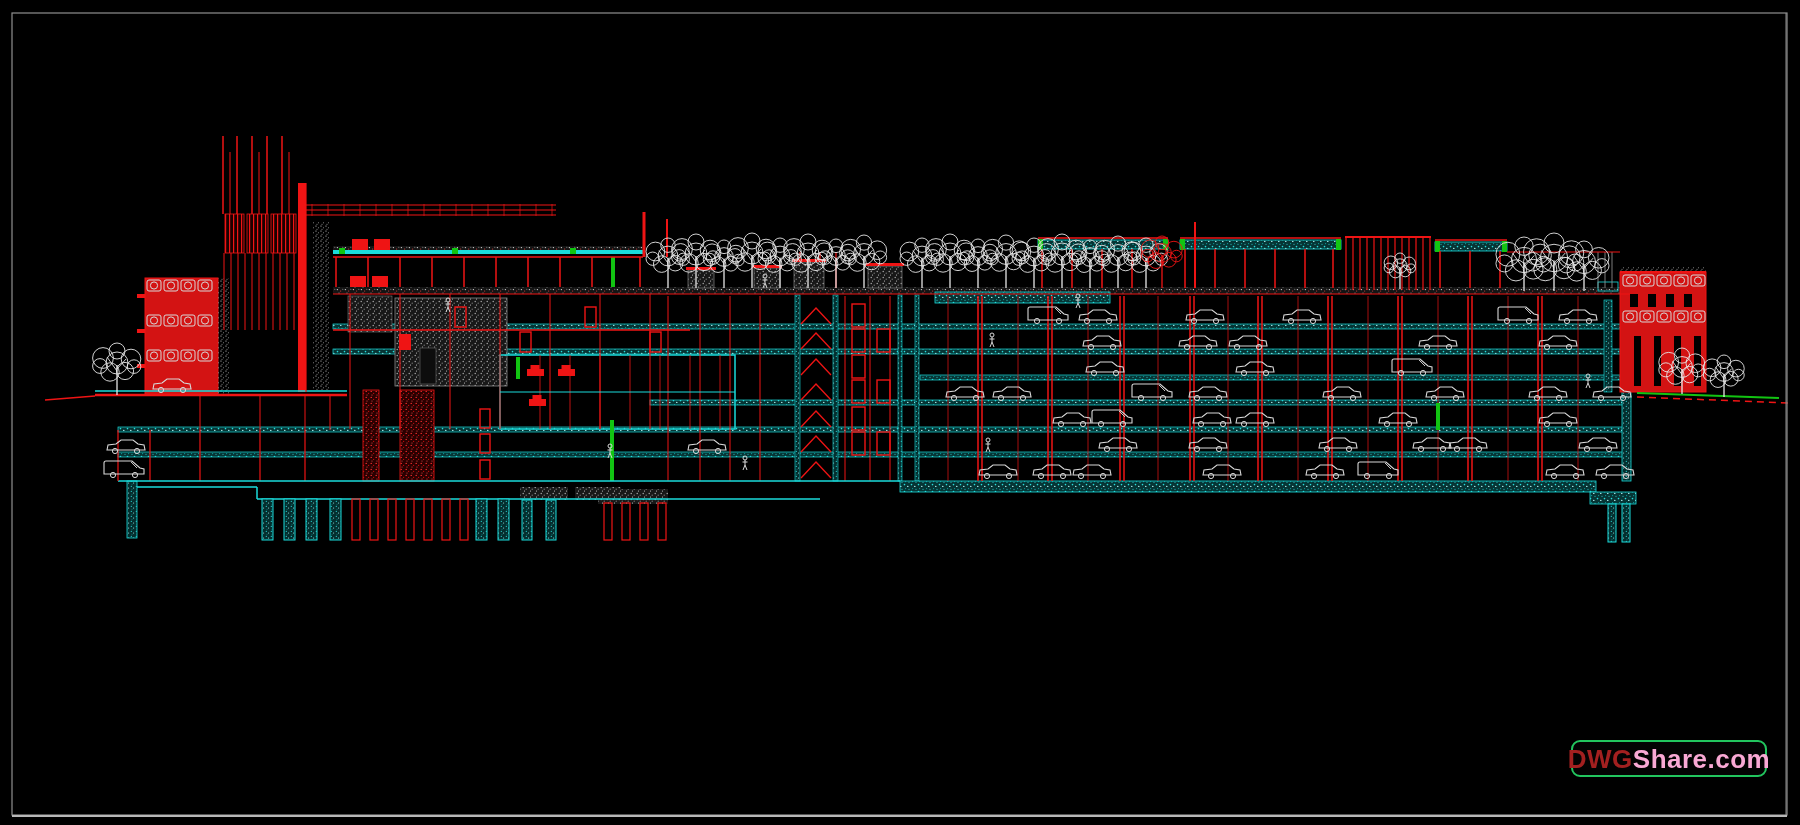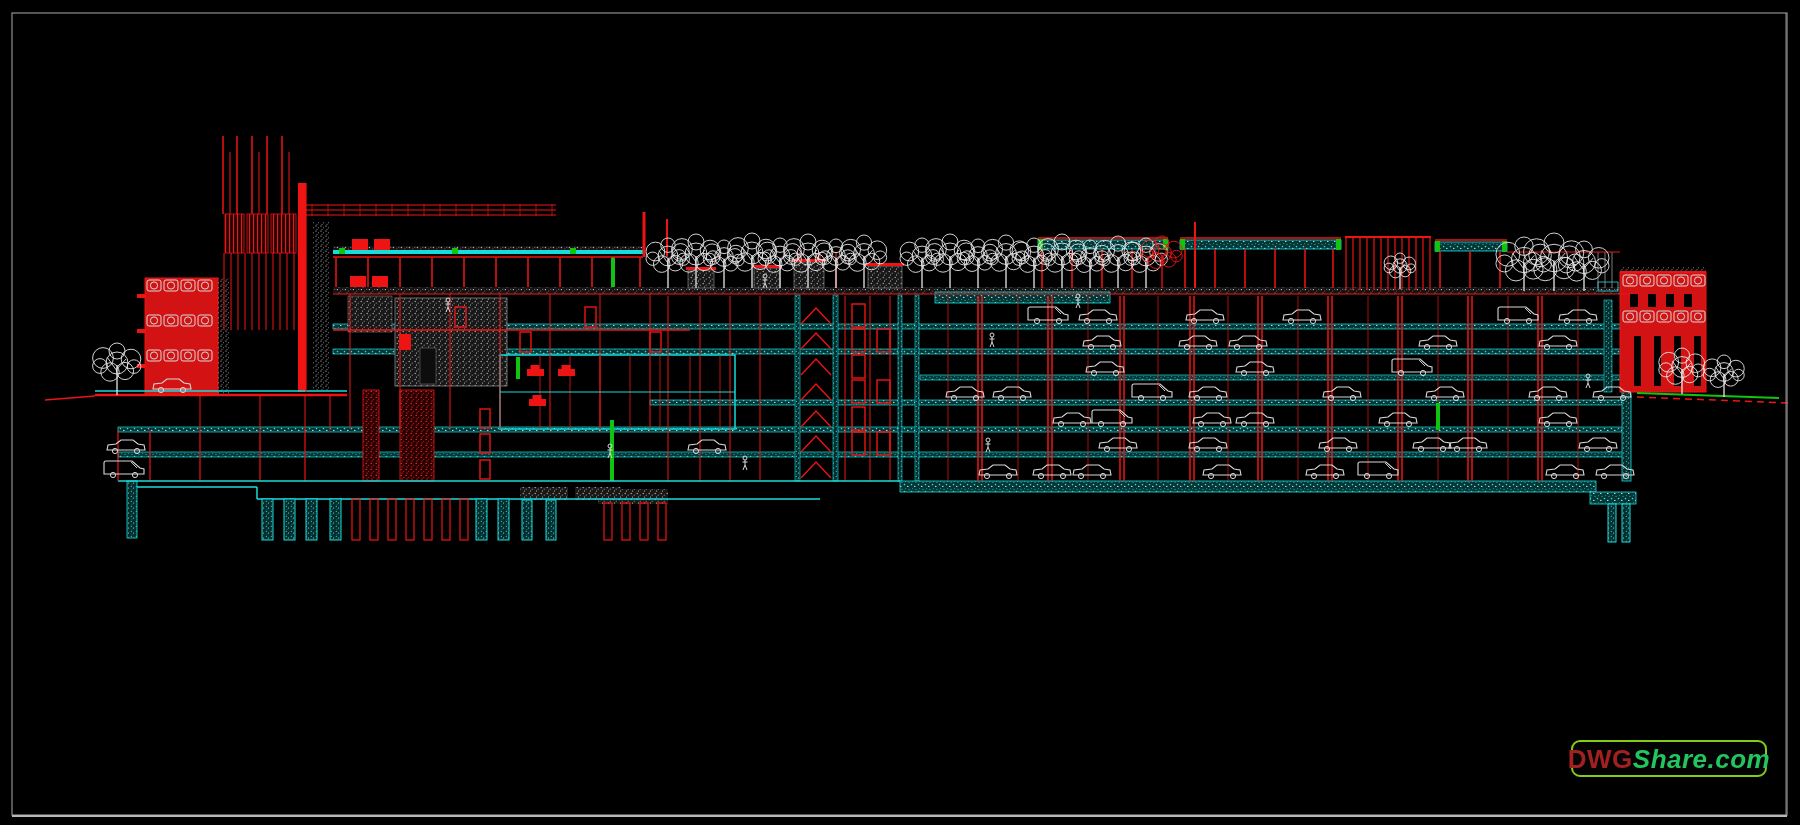--- a/index.html
+++ b/index.html
@@ -1,27 +1,27 @@
 <!DOCTYPE html>
 <html><head>
 <meta charset="utf-8">
 <style>
   html,body{margin:0;padding:0;background:#000;}
   body{width:1800px;height:825px;position:relative;overflow:hidden;
        font-family:"Liberation Sans",sans-serif;}
   #stage{position:absolute;left:0;top:0;}
   #watermark{
     position:absolute;left:1571px;top:740px;width:192px;height:33px;
-    border:2px solid #84cc16;border-radius:9px;
+    border:2px solid #22c55e;border-radius:9px;
     display:flex;align-items:center;justify-content:center;
     font-size:26px;font-weight:600;letter-spacing:0.5px;line-height:1;
     background:rgba(10,10,10,0.35);
   }
   #watermark .wm-red{color:#a32020;}
-  #watermark .wm-gray{color:#22c55e;font-style:italic;}
+  #watermark .wm-gray{color:#f9a8d4;}
 </style>
 </head>
 <body>
 
 <svg id="stage" width="1800" height="825" viewBox="0 0 1800 825">
   <defs>
     <pattern id="patW" width="5" height="5" patternUnits="userSpaceOnUse">
       <circle cx="1" cy="1" r="0.6" fill="#dddddd"></circle>
       <circle cx="3.5" cy="2.8" r="0.5" fill="#9f9f9f"></circle>
       <circle cx="2" cy="4.2" r="0.45" fill="#ffffff"></circle>

